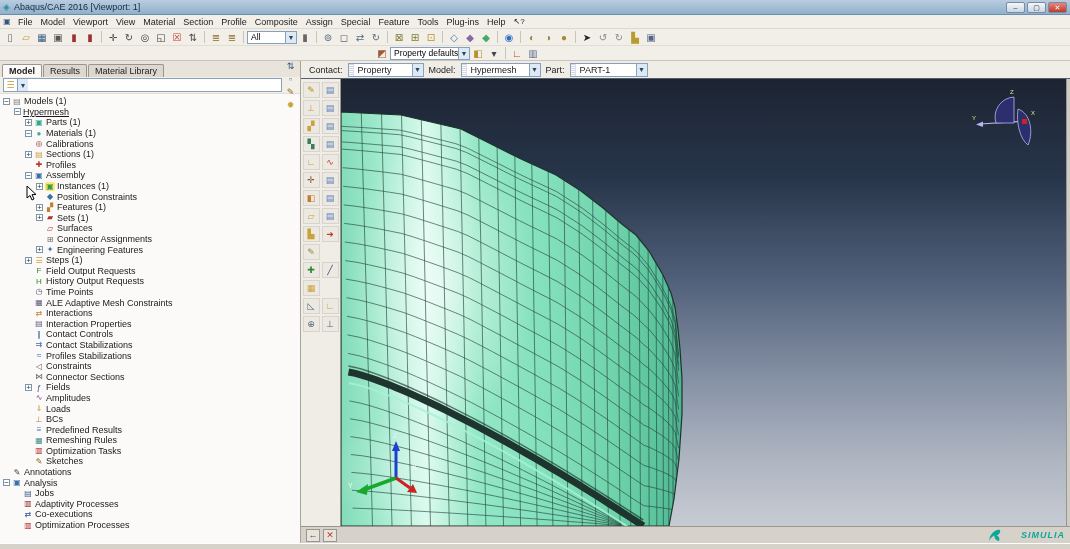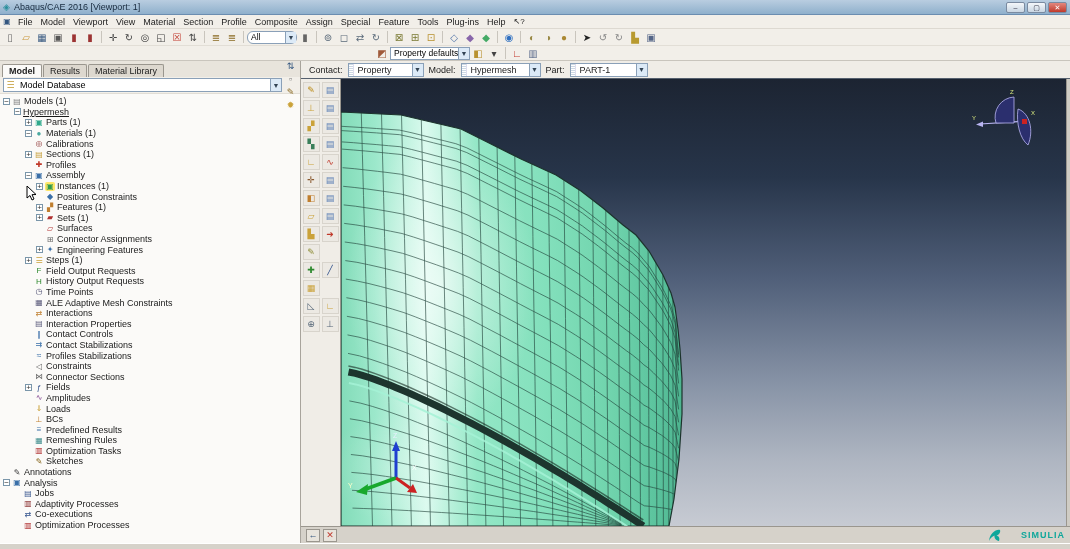--- a/index.html
+++ b/index.html
@@ -59,21 +59,21 @@
   .canvasrow{flex:1;display:flex;}
   .toolboxcol{width:40px;background:#f0ede7;border-right:1px solid #9a968e;padding-top:3px;flex:none;}
   .tbgrid{display:grid;grid-template-columns:17px 17px;gap:2px 2px;justify-content:center;}
   .tbicon{height:16px;border:1px solid #d8d4cc;background:#ece9e3;display:flex;align-items:center;justify-content:center;font-size:9px;}
   .tbblank{height:16px;}
   .canvas{width:725px;position:relative;flex:none;background:#1c2432;}
   .canvas svg{position:absolute;left:0;top:0;}
   .rightstrip{flex:1;background:#cfccc4;border-left:1px solid #9a968e;}
   .promptrow{height:17px;background:#d6d2ca;border-top:1px solid #9a968e;display:flex;align-items:center;padding:0 5px;gap:3px;}
   .pbtn{width:14px;height:13px;border:1px solid #9a968e;background:#e8e4dc;font-size:9px;line-height:11px;text-align:center;}
-  .logo{margin-left:auto;display:flex;align-items:center;gap:18px;}
+  .logo{margin-left:auto;display:flex;align-items:center;gap:18px;font-style:italic;}
   .logo-text{font-size:9px;font-weight:bold;letter-spacing:1px;color:#0fa79b;}
   .statusbar{height:6px;background:#d6d2ca;border-top:1px solid #fff;}
 </style>
 </head>
 <body>
 
 <div class="titlebar">
   <span class="appicon">◈</span>
   <span>Abaqus/CAE 2016 [Viewport: 1]</span>
   <span class="wbtns" id="wbtns">
@@ -100,21 +100,21 @@
     <span class="ticon" style="color: rgb(68, 68, 68);">✛</span>
     <span class="ticon" style="color: rgb(68, 68, 68);">↻</span>
     <span class="ticon" style="color: rgb(68, 68, 68);">◎</span>
     <span class="ticon" style="color: rgb(68, 68, 68);">◱</span>
     <span class="ticon" style="color: rgb(194, 59, 47);">☒</span>
     <span class="ticon" style="color: rgb(68, 68, 68);">⇅</span>
     <span class="tsep"></span>
     <span class="ticon" style="color: rgb(138, 106, 34);">≣</span>
     <span class="ticon" style="color: rgb(138, 106, 34);">≣</span>
     <span class="tsep"></span>
-    <span class="tcombo" style="width: 50px; border-radius: 6px;">
+    <span class="tcombo" style="width: 50px;">
       <span class="tcombo-val">All</span>
       <span class="tcombo-btn">▼</span>
     </span>
     <span class="ticon" style="color: rgb(102, 102, 102);">▮</span>
     <span class="tsep"></span>
     <span class="ticon" style="color: rgb(90, 106, 122);">⊚</span>
     <span class="ticon" style="color: rgb(90, 106, 122);">◻</span>
     <span class="ticon" style="color: rgb(90, 106, 122);">⇄</span>
     <span class="ticon" style="color: rgb(90, 106, 122);">↻</span>
     <span class="tsep"></span>
@@ -155,21 +155,20 @@
 
   <div class="left-panel">
     <div class="tabs">
       <span class="tab active">Model</span>
       <span class="tab">Results</span>
       <span class="tab">Material Library</span>
     </div>
     <div class="dbrow">
       <div class="dbcombo">
         <span class="dbico">☰</span>
-        <span class="tcombo-val">Model Database</span>
         <span class="tcombo-btn">▼</span>
       </div>
       <span id="dbbtns">
           <span class="dbbtn" style="color: rgb(51, 86, 127);">⇅</span>
           <span class="dbbtn" style="color: rgb(119, 119, 119);">▫</span>
           <span class="dbbtn" style="color: rgb(138, 106, 34);">✎</span>
           <span class="dbbtn" style="color: rgb(202, 162, 58);">✹</span>
         </span>
     </div>
     <div class="tree" id="tree">

